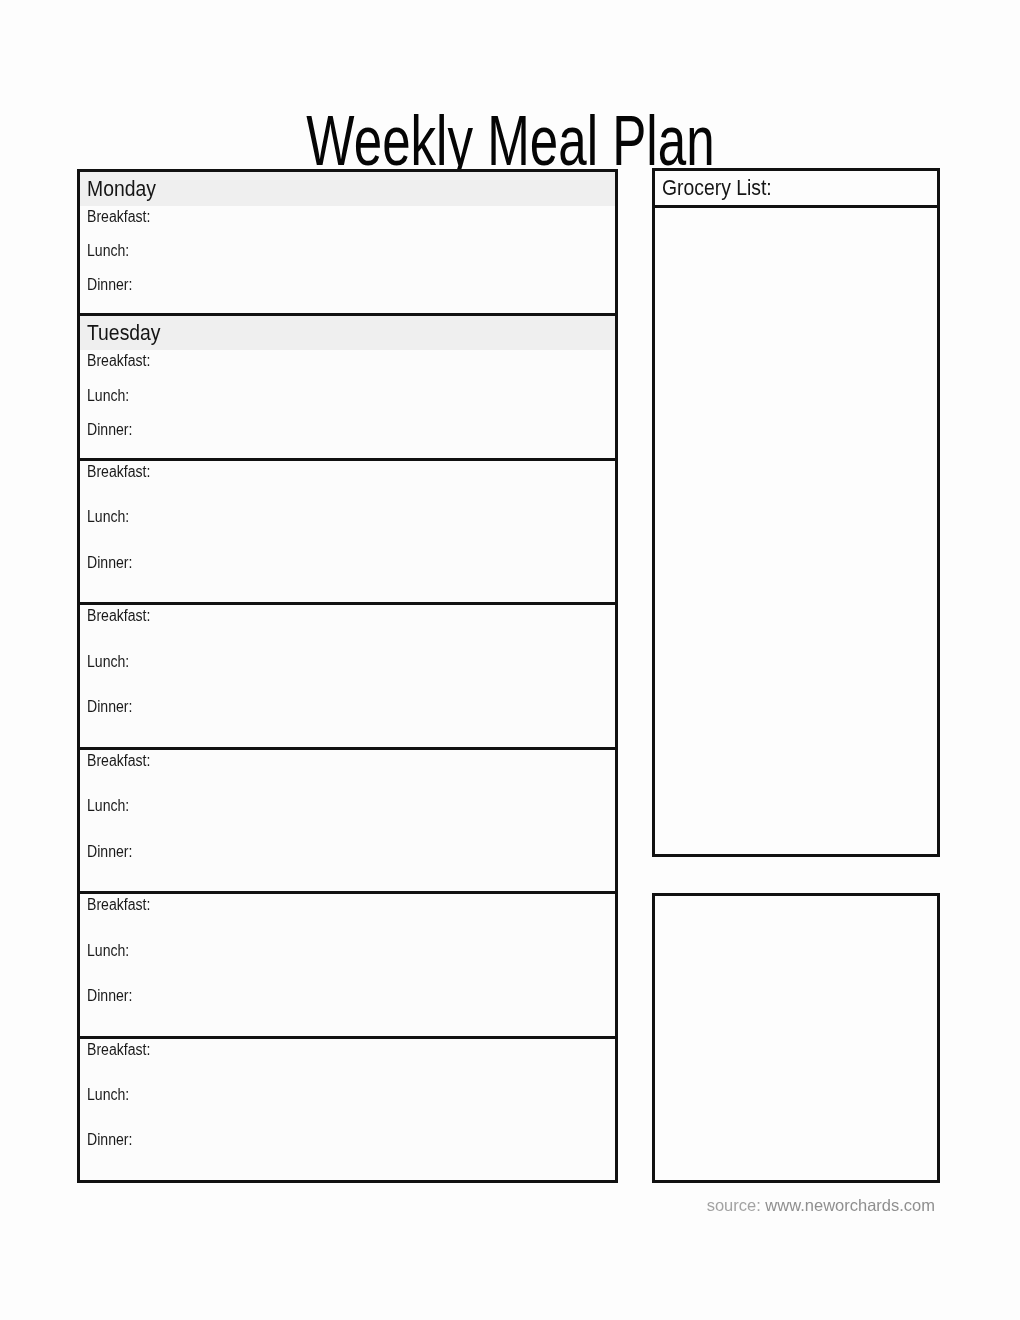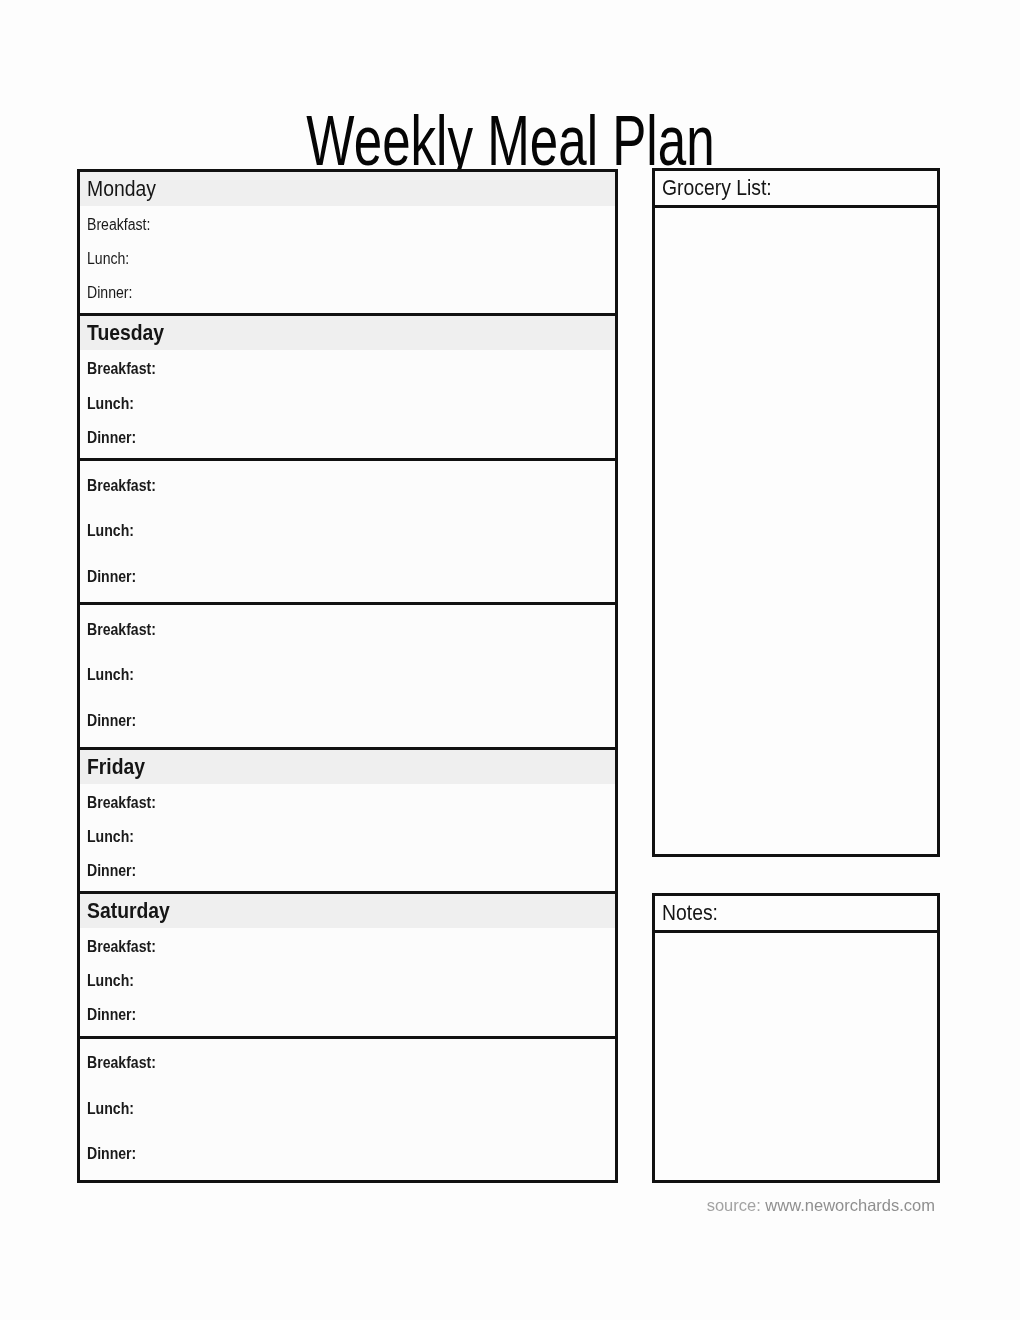--- a/index.html
+++ b/index.html
@@ -56,21 +56,20 @@
     flex-direction: column;
   }
   .day {
     flex: 1 1 0;
     display: flex;
     flex-direction: column;
     min-height: 0;
   }
   .day + .day {
     border-top: 3px solid #111;
-    font-weight: bold;
   }
   .day-header {
     height: 34px;
     flex: 0 0 34px;
     background: #efefef;
     display: flex;
     align-items: center;
     padding-left: 7px;
     font-size: 22px;
     color: #151515;
@@ -78,21 +77,21 @@
   .day-body {
     flex: 1 1 auto;
     display: flex;
     flex-direction: column;
     padding: 2px 0 3px 0;
     min-height: 0;
   }
   .meal-row {
     flex: 1 1 0;
     display: flex;
-    align-items: center;
+    align-items: flex-start;
     padding-left: 7px;
     font-size: 16px;
     color: #1a1a1a;
   }
   .meal-fill {
     flex: 1 1 auto;
     align-self: stretch;
   }
 
   
@@ -213,43 +212,37 @@
           <span class="meal-fill"></span>
         </div>
       <div class="meal-row">
           <span class="cx">Dinner:</span>
           <span class="meal-fill"></span>
         </div>
     </div>
   </section>
 
   <section class="day">
-    <div class="day-header">
-        <span class="cx">Friday</span>
-      </div>
-    <div class="day-body">
-      <div class="meal-row">
-          <span class="cx">Breakfast:</span>
-          <span class="meal-fill"></span>
-        </div>
-      <div class="meal-row">
-          <span class="cx">Lunch:</span>
-          <span class="meal-fill"></span>
-        </div>
-      <div class="meal-row">
-          <span class="cx">Dinner:</span>
-          <span class="meal-fill"></span>
-        </div>
-    </div>
-  </section>
-
-  <section class="day">
-    <div class="day-header">
-        <span class="cx">Saturday</span>
-      </div>
+    <div class="day-body">
+      <div class="meal-row">
+          <span class="cx">Breakfast:</span>
+          <span class="meal-fill"></span>
+        </div>
+      <div class="meal-row">
+          <span class="cx">Lunch:</span>
+          <span class="meal-fill"></span>
+        </div>
+      <div class="meal-row">
+          <span class="cx">Dinner:</span>
+          <span class="meal-fill"></span>
+        </div>
+    </div>
+  </section>
+
+  <section class="day">
     <div class="day-body">
       <div class="meal-row">
           <span class="cx">Breakfast:</span>
           <span class="meal-fill"></span>
         </div>
       <div class="meal-row">
           <span class="cx">Lunch:</span>
           <span class="meal-fill"></span>
         </div>
       <div class="meal-row">
@@ -279,22 +272,19 @@
 </div>
 
 <div class="side-box grocery">
   <div class="side-header">
       <span class="cx">Grocery List:</span>
     </div>
   <div class="side-body"></div>
 </div>
 
 <div class="side-box notes">
-  <div class="side-header">
-      <span class="cx">Notes:</span>
-    </div>
   <div class="side-body"></div>
 </div>
 
 <div class="source-line">
   <span>source:</span>
   <span class="source-url">www.neworchards.com</span>
 </div>
 
 </body></html>

